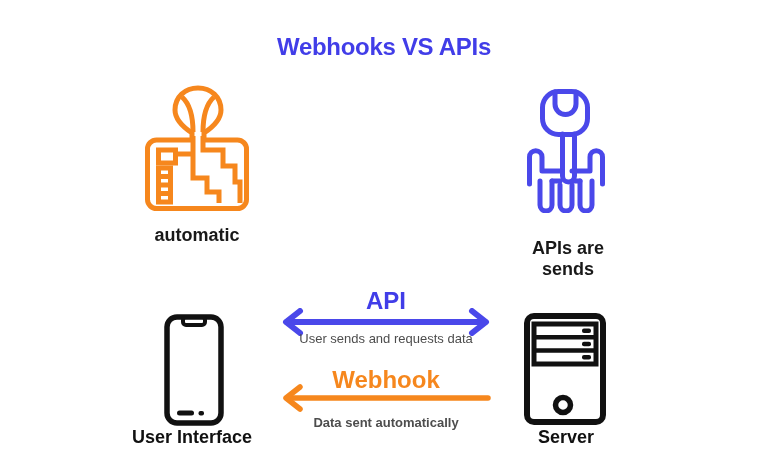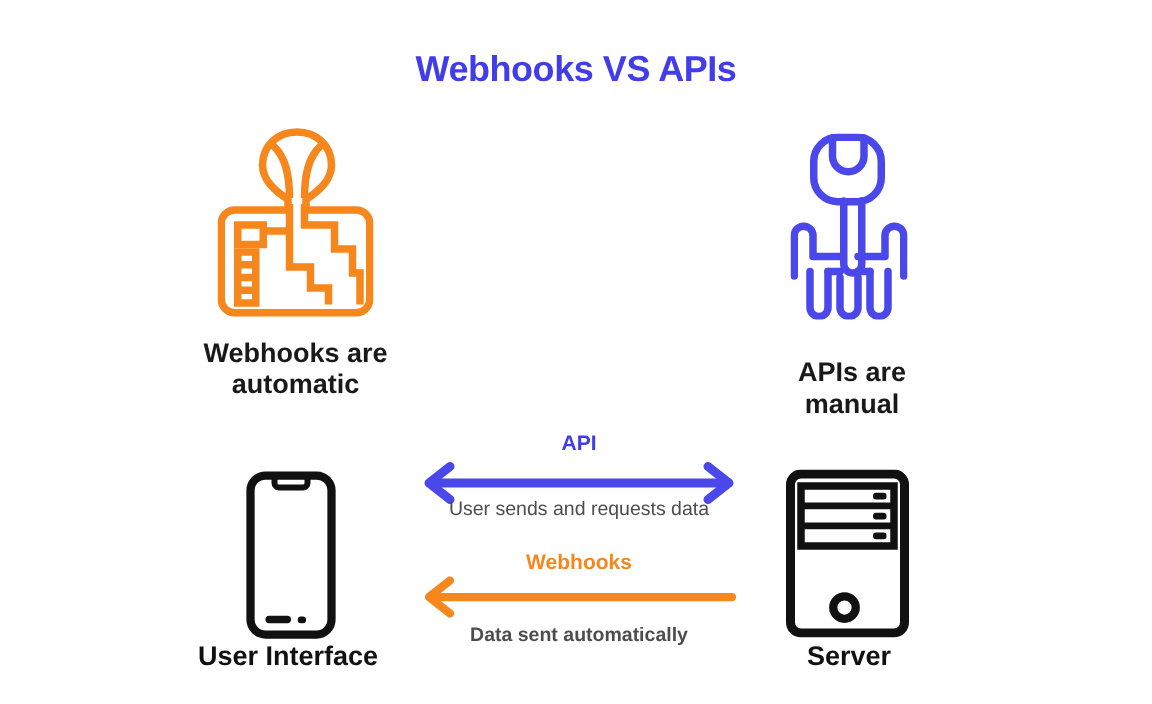--- a/index.html
+++ b/index.html
@@ -13,21 +13,21 @@
     font-size:24px;font-weight:bold;color:#413de8;letter-spacing:-0.3px;
   }
   .caption{
     width:200px;text-align:center;font-size:18px;line-height:21px;
     font-weight:bold;color:#191919;
   }
   .endpoint-label{
     width:200px;text-align:center;font-size:18px;font-weight:bold;color:#111111;
   }
   .flow-label{
-    width:212px;text-align:center;font-size:14px;font-weight:bold;
+    width:212px;text-align:center;font-size:24px;font-weight:bold;
   }
   .flow-label.blue{color:#413de8;}
   .flow-label.orange{color:#f6871d;}
   .flow-desc{
     width:212px;text-align:center;font-size:13px;color:#4d4d4d;
   }
   svg{display:block;}
 </style>
 </head>
 <body>
@@ -63,26 +63,25 @@
         <path d="M 75.5,95 V 68 a 6.25,6.25 0 0 0 -12.5,0 v 14 H 45"></path>
         <path d="M 13,92 v 24 a 6,6 0 0 0 12,0 v -24"></path>
         <path d="M 33,96 v 20 a 6,6 0 0 0 12,0 v -20"></path>
         <path d="M 53,92 v 24 a 6,6 0 0 0 12,0 v -24"></path>
         <path d="M 25,92 H 33 M 45,92 H 53"></path>
       </g>
     </svg>
   </div>
 
   <div class="abs caption" style="left:97px;top:225px;">
-    <div>Webhooks are</div>
     <div>automatic</div>
   </div>
   <div class="abs caption" style="left:468px;top:238px;">
     <div>APIs are</div>
-    <div>manual</div>
+    <div>sends</div>
   </div>
 
   <div class="abs" style="left:164px;top:314px;">
     <svg width="60" height="112" viewBox="0 0 60 112">
       <g stroke="#111111" fill="none">
         <rect x="3" y="3" width="54" height="106" rx="10" stroke-width="5.5" fill="#ffffff"></rect>
         <rect x="19" y="3" width="22" height="8" rx="3" stroke-width="4"></rect>
         <rect x="13" y="96.5" width="17" height="5" rx="2.5" fill="#111111" stroke="none"></rect>
         <rect x="34.5" y="97" width="5.5" height="4.5" rx="2" fill="#111111" stroke="none"></rect>
       </g>
@@ -110,21 +109,21 @@
     <svg width="212" height="28" viewBox="0 0 212 28">
       <g stroke="#4a48ea" stroke-width="6" fill="none" stroke-linecap="round" stroke-linejoin="round">
         <path d="M 7,14 H 205"></path>
         <path d="M 20,3 L 6,14 L 20,25"></path>
         <path d="M 192,3 L 206,14 L 192,25"></path>
       </g>
     </svg>
   </div>
   <div class="abs flow-desc" style="left:280px;top:331px;">User sends and requests data</div>
 
-  <div class="abs flow-label orange" style="left:280px;top:366px;">Webhooks</div>
+  <div class="abs flow-label orange" style="left:280px;top:366px;">Webhook</div>
   <div class="abs" style="left:280px;top:384px;">
     <svg width="212" height="28" viewBox="0 0 212 28">
       <g stroke="#f6871d" stroke-width="5.5" fill="none" stroke-linecap="round" stroke-linejoin="round">
         <path d="M 7,14 H 208"></path>
         <path d="M 20,3 L 6,14 L 20,25"></path>
       </g>
     </svg>
   </div>
   <div class="abs flow-desc" style="left:280px;top:415px;font-weight:bold;">Data sent automatically</div>
 

